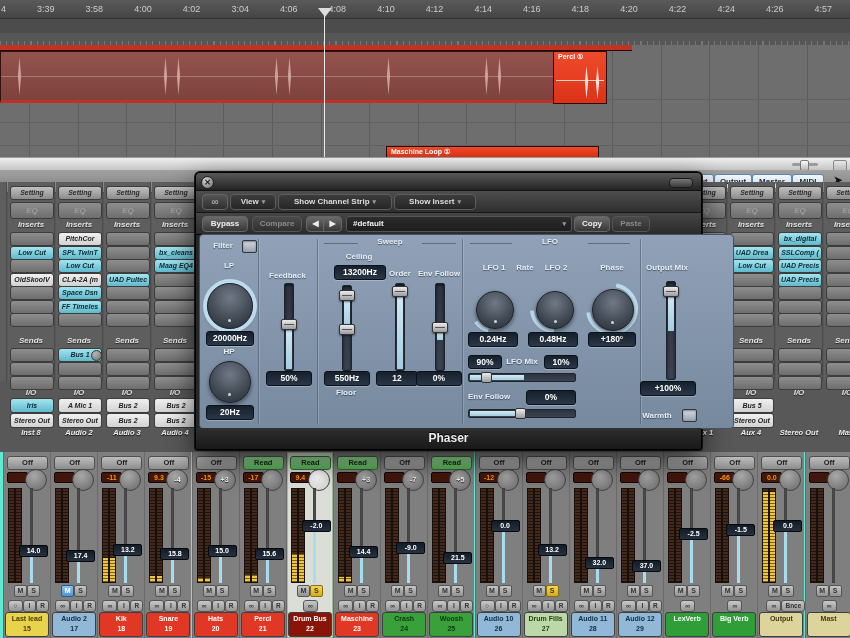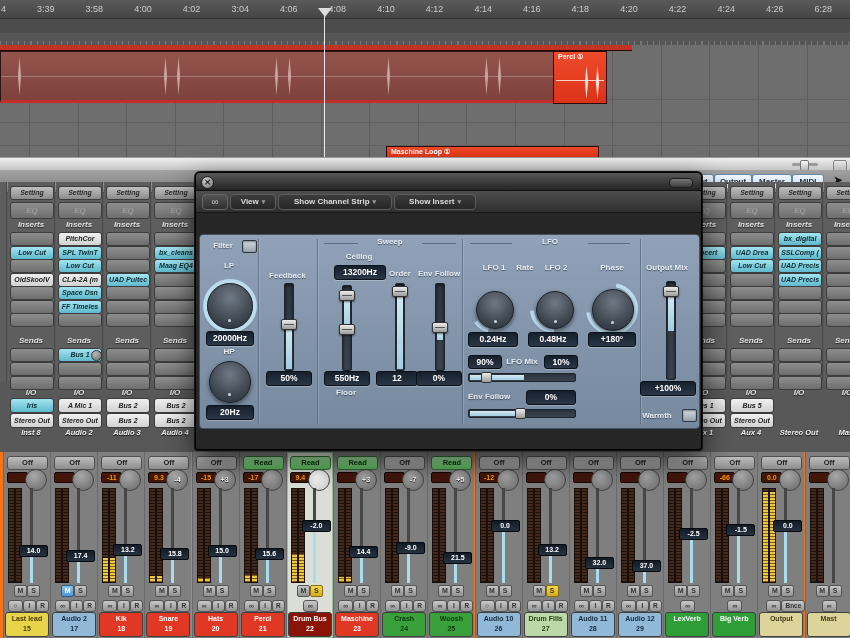--- a/index.html
+++ b/index.html
@@ -62,41 +62,41 @@
      color:#ddd;font-size:8px;font-weight:bold;text-align:center;line-height:14px;}
   .tbtn .caret::after{content:"▾";color:#999;margin-left:3px;font-size:7px;}
   #pw-link{left:6px;top:3px;width:24px;height:14px;background:linear-gradient(#555,#2e2e2e);border:1px solid #666;border-radius:4px;color:#bbb;font-size:10px;line-height:13px;text-align:center;}
   #pw-preset{left:0;top:40px;width:505px;height:21px;background:linear-gradient(#454545,#2b2b2b);border-bottom:1px solid #000;}
   .pbtn{position:absolute;top:3px;height:14px;border:1px solid #666;border-radius:4px;background:linear-gradient(#6a6a6a,#383838);
      color:#eee;font-size:8px;font-weight:bold;text-align:center;line-height:14px;}
   .pbtn.dim{color:#8a8a8a;background:linear-gradient(#4a4a4a,#303030);border-color:#555;}
   #pw-field{left:150px;top:3px;width:218px;height:14px;background:linear-gradient(#2c2c2c,#1d1d1d);border:1px solid #555;border-radius:3px;
      color:#eee;font-size:8px;font-weight:bold;line-height:14px;padding-left:6px;}
   #pw-field::after{content:"▾";position:absolute;right:5px;color:#999;font-size:7px;}
-  #pw-panel{left:3px;top:61px;width:499px;height:193px;background:linear-gradient(#91a2b8,#77899f);border-radius:4px;border:1px solid #45525f;}
+  #pw-panel{left:3px;top:61px;width:499px;height:193px;background:linear-gradient(#91a2b8,#77899f);border-radius:4px;border:1px solid #45525f;padding-left:34px;}
   .sline{position:absolute;top:4px;bottom:4px;width:1px;background:rgba(70,85,105,.55);box-shadow:1px 0 0 rgba(200,215,230,.25);}
   .ptext{position:absolute;font-size:8px;font-weight:bold;color:#e9eff6;text-shadow:0 1px 1px rgba(20,30,45,.6);text-align:center;}
   .vbox{position:absolute;height:13px;background:linear-gradient(#16202c,#2b3748);border:1px solid #0b1118;border-radius:3px;
      color:#fff;font-size:8.5px;font-weight:bold;text-align:center;line-height:13px;box-shadow:0 1px 0 rgba(255,255,255,.25);}
   .knob{position:absolute;border-radius:50%;background:radial-gradient(circle at 50% 32%,#707a86,#3e4650 62%,#272d35);border:1px solid #1c2128;box-shadow:0 2px 4px rgba(0,0,0,.5);}
   .knob::after{content:"";position:absolute;left:46%;bottom:14%;width:3px;height:3px;border-radius:50%;background:#cfd6dd;}
   .lp-ring{box-shadow:0 0 0 4px #bcdcee,0 2px 5px rgba(0,0,0,.5);}
   .ringsvg{position:absolute;}
   .vsl{position:absolute;width:8px;background:linear-gradient(#2b333e,#3a4450);border:1px solid #1e242c;border-radius:2px;box-shadow:inset 0 1px 3px rgba(0,0,0,.7);}
   .vfill{position:absolute;left:1px;right:1px;background:linear-gradient(#d6ebf5,#a3cde1);}
   .vthumb{position:absolute;left:-4px;right:-4px;height:9px;background:linear-gradient(#ececec,#9d9d9d);border:1px solid #333;border-radius:2px;box-shadow:0 1px 2px rgba(0,0,0,.5);}
   .vthumb::after{content:"";position:absolute;left:2px;right:2px;top:4px;height:1px;background:#555;}
   .hsl{position:absolute;height:7px;background:linear-gradient(#2b333e,#3a4450);border:1px solid #1e242c;border-radius:2px;}
   .hfill{position:absolute;top:1px;bottom:1px;left:1px;background:linear-gradient(#d6ebf5,#a3cde1);}
   .hthumb{position:absolute;top:-2px;width:9px;height:9px;background:linear-gradient(#ececec,#9d9d9d);border:1px solid #333;border-radius:2px;}
   .pcheck{position:absolute;width:13px;height:11px;background:linear-gradient(#d6dde4,#96a2ae);border:1px solid #2e3640;border-radius:2px;box-shadow:inset 0 1px 2px rgba(0,0,0,.4);}
   #pw-footer{left:0;top:255px;width:505px;height:21px;background:linear-gradient(#2e2e2e,#191919);border-radius:0 0 3px 3px;}
   #pw-footer-text{width:505px;top:3px;text-align:center;font-size:12px;font-weight:bold;color:#ececec;text-shadow:0 -1px 0 #000;}
   
-  #lower{left:0;top:452px;width:850px;height:186px;background:#f97316;}
+  #lower{left:0;top:452px;width:850px;height:186px;background:#5eead4;}
   .ch{position:absolute;top:0;width:46px;height:186px;border-left:1px solid #6a6a6a;background:#7f7f7f;}
   .ch.sel{background:#dbded6;box-shadow:inset 0 0 0 1px #9dbd9d;}
   .autob{position:absolute;left:3px;top:4px;width:39px;height:12px;border-radius:3px;border:1px solid #4f4f4f;
      background:linear-gradient(#bdbdbd,#8d8d8d);font-size:7.5px;font-weight:bold;color:#222;text-align:center;line-height:12px;}
   .autob.read{background:linear-gradient(#9fdf9f,#58b258);border-color:#2f6e2f;color:#07300a;}
   .badge{position:absolute;left:3px;top:20px;width:19px;height:9px;border-radius:2px;border:1px solid #120503;background:#42160b;
      font-size:7px;font-weight:bold;color:#ff9800;text-align:center;line-height:9px;}
   .pan{position:absolute;right:3px;top:17px;width:20px;height:20px;border-radius:50%;background:radial-gradient(circle at 40% 30%,#a8a8a8,#686868);border:1px solid #444;
      font-size:7px;font-weight:bold;color:#f2f2f2;text-align:center;line-height:20px;text-shadow:0 1px 1px #222;}
   .ch.sel .pan{background:radial-gradient(circle at 40% 30%,#fdfdfd,#c9c9c9);}
@@ -133,21 +133,21 @@
         <div class="tlabel" style="left: 328.6px;">4:08</div>
         <div class="tlabel" style="left: 377.2px;">4:10</div>
         <div class="tlabel" style="left: 425.8px;">4:12</div>
         <div class="tlabel" style="left: 474.4px;">4:14</div>
         <div class="tlabel" style="left: 523px;">4:16</div>
         <div class="tlabel" style="left: 571.6px;">4:18</div>
         <div class="tlabel" style="left: 620.2px;">4:20</div>
         <div class="tlabel" style="left: 668.8px;">4:22</div>
         <div class="tlabel" style="left: 717.4px;">4:24</div>
         <div class="tlabel" style="left: 766px;">4:26</div>
-        <div class="tlabel" style="left: 814.6px;">6:28</div>
+        <div class="tlabel" style="left: 814.6px;">4:57</div>
       </div>
     <div class="abs" id="tick-row"></div>
   </div>
 
   <div class="abs" id="arrange">
     <div id="gridlines">
         <div class="gline" style="left: 29px;"></div>
         <div class="gline" style="left: 77.6px;"></div>
         <div class="gline" style="left: 126.2px;"></div>
         <div class="gline" style="left: 174.8px;"></div>
@@ -373,20 +373,29 @@
   <div class="abs" id="plugin">
     <div class="abs" id="pw-title">
       <div class="abs" id="pw-close">✕</div>
       <div class="abs" id="pw-zoombtn" style="position:absolute"></div>
     </div>
     <div class="abs" id="pw-toolbar">
       <div class="abs" id="pw-link">∞</div>
       <div class="tbtn" style="left:34px;width:44px"><span>View</span><span class="caret"></span></div>
       <div class="tbtn" style="left:82px;width:112px"><span>Show Channel Strip</span><span class="caret"></span></div>
       <div class="tbtn" style="left:198px;width:80px"><span>Show Insert</span><span class="caret"></span></div>
+    </div>
+    <div class="abs" id="pw-preset">
+      <div class="pbtn" style="left:6px;width:44px">Bypass</div>
+      <div class="pbtn dim" style="left:56px;width:48px">Compare</div>
+      <div class="pbtn" style="left:110px;width:17px;border-radius:4px 0 0 4px">◀</div>
+      <div class="pbtn" style="left:127px;width:17px;border-radius:0 4px 4px 0">▶</div>
+      <div class="abs" id="pw-field">#default</div>
+      <div class="pbtn" style="left:378px;width:34px">Copy</div>
+      <div class="pbtn dim" style="left:416px;width:36px">Paste</div>
     </div>
 
     <div class="abs" id="pw-panel">
       <div class="sline" style="left:58px"></div>
       <div class="sline" style="left:117px"></div>
       <div class="sline" style="left:262px"></div>
       <div class="sline" style="left:440px"></div>
 
       <div class="ptext" style="left:6px;top:6px;width:34px">Filter</div>
       <div class="pcheck" style="left:42px;top:5px"></div>
@@ -468,20 +477,23 @@
       <div class="ptext" style="left:436px;top:28px;width:62px">Output Mix</div>
       <div class="vsl" style="left:466px;top:46px;height:97px">
         <div class="vfill" style="top:10px;bottom:48px"></div>
           <div class="vthumb" style="top:4px"></div>
       </div>
       <div class="vbox" style="left:440px;top:146px;width:54px">+100%</div>
       <div class="ptext" style="left:434px;top:176px;width:46px">Warmth</div>
       <div class="pcheck" style="left:482px;top:174px"></div>
     </div>
 
+    <div class="abs" id="pw-footer">
+      <div class="abs" id="pw-footer-text">Phaser</div>
+    </div>
   </div>
 
   <div class="abs" id="lower">
       <div class="ch" style="left: 3px;">
         <div class="autob">Off</div>
         <div class="badge"></div>
         <div class="pan"></div>
         <div class="meter">
           <div class="mbar" style="left: 0px;"></div>
           <div class="mbar" style="left: 7px;"></div>

